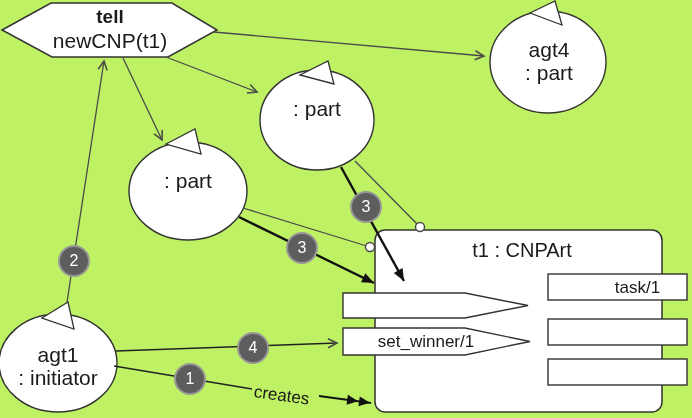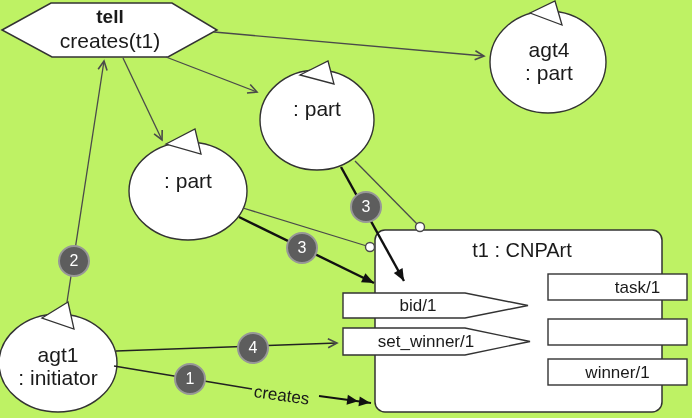--- a/index.html
+++ b/index.html
@@ -90,42 +90,40 @@
 
     <line x1="239" y1="217" x2="374" y2="283" stroke="#111111" stroke-width="2.4" marker-end="url(#mSolid)"></line>
     <line x1="341" y1="167" x2="404" y2="281" stroke="#111111" stroke-width="2.4" marker-end="url(#mSolid)"></line>
 
     <line x1="116" y1="351" x2="337" y2="343" stroke="#222222" stroke-width="1.5" marker-end="url(#mThin)"></line>
     <line x1="114" y1="366" x2="252" y2="389" stroke="#222222" stroke-width="1.5"></line>
     <line x1="319" y1="396" x2="371" y2="403" stroke="#111111" stroke-width="2" marker-end="url(#mDouble)"></line>
   </svg>
 
   <div class="txt hex-perf">tell</div>
-  <div class="txt hex-msg">creates(t1)</div>
+  <div class="txt hex-msg">newCNP(t1)</div>
 
   <div class="txt agent-label agt4">
     <div>agt4</div>
     <div>: part</div>
   </div>
   <div class="txt agent-label agt3">
     <div>: part</div>
   </div>
   <div class="txt agent-label agt2">
     <div>: part</div>
   </div>
   <div class="txt agent-label agt1">
     <div>agt1</div>
     <div>: initiator</div>
   </div>
 
   <div class="txt art-title">t1 : CNPArt</div>
-  <div class="txt op-label bid">bid/1</div>
   <div class="txt op-label setw">set_winner/1</div>
   <div class="txt prop-label task">task/1</div>
-  <div class="txt prop-label winner">winner/1</div>
 
   <div class="txt creates">creates</div>
 
   <div class="badge b1">1</div>
   <div class="badge b2">2</div>
   <div class="badge b3a">3</div>
   <div class="badge b3b">3</div>
   <div class="badge b4">4</div>
 
 </div>

